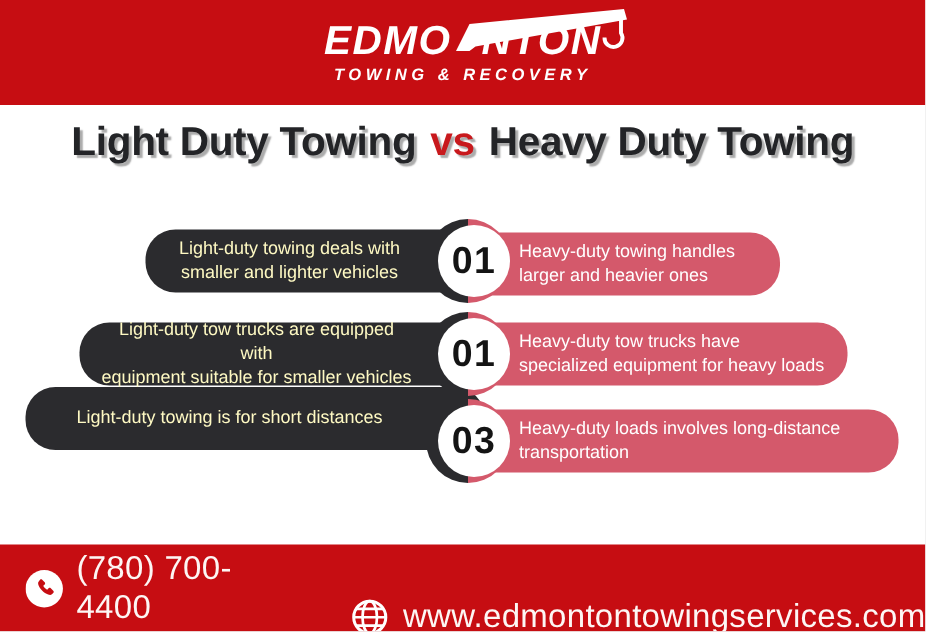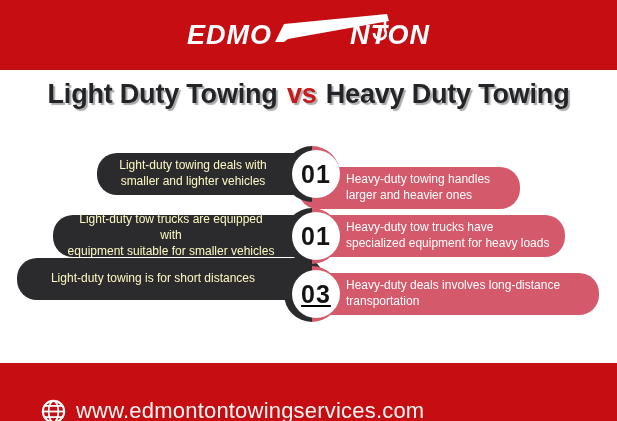--- a/index.html
+++ b/index.html
@@ -10,21 +10,20 @@
   
   .header{
     position:absolute;left:0;top:0;width:617px;height:70px;background:#c60d12;
     display:flex;align-items:center;justify-content:center;
   }
   .logo{position:relative;text-align:center;color:#ffffff;}
   .logo-word{
     display:flex;justify-content:center;align-items:flex-start;
     font-weight:bold;font-style:italic;font-size:27px;letter-spacing:1px;line-height:1;
     font-family:"Liberation Sans",sans-serif;
-    gap:29px;
   }
   .logo-gap{width:20px;}
   .logo-crane{position:absolute;left:88px;top:-10px;pointer-events:none;}
   .logo-tagline{
     margin-top:3px;font-weight:bold;font-style:italic;font-size:11px;letter-spacing:3px;
   }
   
   .title{
     position:absolute;left:0;top:72px;width:617px;text-align:center;margin:0;
     font-size:27px;font-weight:bold;letter-spacing:-0.2px;color:#232427;
@@ -49,28 +48,28 @@
     background:linear-gradient(90deg,#2b2b2e 0 50%,#d4596b 50% 100%);
     display:flex;align-items:center;justify-content:flex-end;
   }
   .num-inner{
     width:48px;height:48px;border-radius:50%;background:#ffffff;
     display:flex;align-items:center;justify-content:center;
     font-size:25px;font-weight:bold;color:#141414;letter-spacing:1px;
   }
   
   .r1 .pill-left {left:97px; top:153px; width:226px;}
-  .r1 .pill-right{left:298px;top:167px; width:222px;}
+  .r1 .pill-right{left:298px;top:155px; width:222px;}
   .r1 .num-circle{left:284px;top:146px;}
   .r2 .pill-left {left:53px; top:215px; width:270px;}
   .r2 .pill-right{left:298px;top:215px; width:267px;}
   .r2 .num-circle{left:284px;top:208px;}
   .r3 .pill-left {left:17px; top:258px; width:306px;}
   .r3 .pill-right{left:298px;top:273px; width:301px;}
-  .r3 .num-circle{left:284px;top:266px;text-decoration:underline;}
+  .r3 .num-circle{left:284px;top:266px;}
   
   .footer{
     position:absolute;left:0;top:363px;width:617px;height:58px;background:#c60d12;
     display:flex;align-items:center;color:#ffffff;
   }
   .contact{display:flex;align-items:center;gap:9px;}
   .contact-phone{margin-left:17px;}
   .contact-web{margin-left:40px;margin-top:38px;}
   .contact-text{font-size:22px;letter-spacing:0.2px;color:#fdf6f4;}
   .icon-badge{width:27px;height:27px;display:block;}
@@ -84,20 +83,21 @@
     <div class="logo">
       <div class="logo-word">
         <span>EDMO</span>
         <span class="logo-gap"></span>
         <span>NTON</span>
       </div>
       <svg class="logo-crane" width="140" height="34" viewBox="0 0 140 34">
         <polygon points="0,30 9,12 112,2 114,9 13,27 9,30" fill="#ffffff"></polygon>
         <path d="M110,7 L110,18 a6,6 0 1 1 -11,3" fill="none" stroke="#ffffff" stroke-width="2.6"></path>
       </svg>
+      <div class="logo-tagline">TOWING &amp; RECOVERY</div>
     </div>
   </div>
 
   <h1 class="title"><span>Light Duty Towing </span><span class="vs">vs</span><span> Heavy Duty Towing</span></h1>
 
   <div class="row r1">
     <div class="pill pill-left">
       <span>Light-duty towing deals with
 smaller and lighter vehicles</span>
     </div>
@@ -122,29 +122,36 @@
     <div class="num-circle">
       <div class="num-inner">01</div>
     </div>
   </div>
 
   <div class="row r3">
     <div class="pill pill-left">
       <span>Light-duty towing is for short distances</span>
     </div>
     <div class="pill pill-right">
-      <span>Heavy-duty deals involves long-distance
+      <span>Heavy-duty loads involves long-distance
 transportation</span>
     </div>
     <div class="num-circle">
       <div class="num-inner">03</div>
     </div>
   </div>
 
   <div class="footer">
+    <div class="contact contact-phone">
+      <svg class="icon-badge" viewBox="0 0 24 24">
+        <circle cx="12" cy="12" r="12" fill="#ffffff"></circle>
+        <path fill="#c60d12" d="M9.3 6.2c.4-.4 1-.4 1.4 0l1.6 1.6c.4.4.4 1 0 1.4l-.9.9c.3.9 1.6 2.2 2.5 2.5l.9-.9c.4-.4 1-.4 1.4 0l1.6 1.6c.4.4.4 1 0 1.4l-.9.9c-.7.7-2.2.5-3.8-.5-1.1-.7-2.3-1.7-3.2-2.8-.9-1.1-1.5-2.2-1.7-3.1-.2-.8-.1-1.5.3-1.9l.8-1.1z"></path>
+      </svg>
+      <span class="contact-text">(780) 700-4400</span>
+    </div>
     <div class="contact contact-web">
       <svg class="icon-badge" viewBox="0 0 24 24">
         <circle cx="12" cy="12" r="9.5" fill="none" stroke="#ffffff" stroke-width="1.8"></circle>
         <ellipse cx="12" cy="12" rx="4.3" ry="9.5" fill="none" stroke="#ffffff" stroke-width="1.6"></ellipse>
         <line x1="2.5" y1="12" x2="21.5" y2="12" stroke="#ffffff" stroke-width="1.6"></line>
         <line x1="4" y1="7" x2="20" y2="7" stroke="#ffffff" stroke-width="1.6"></line>
         <line x1="4" y1="17" x2="20" y2="17" stroke="#ffffff" stroke-width="1.6"></line>
       </svg>
       <span class="contact-text">www.edmontontowingservices.com</span>
     </div>

